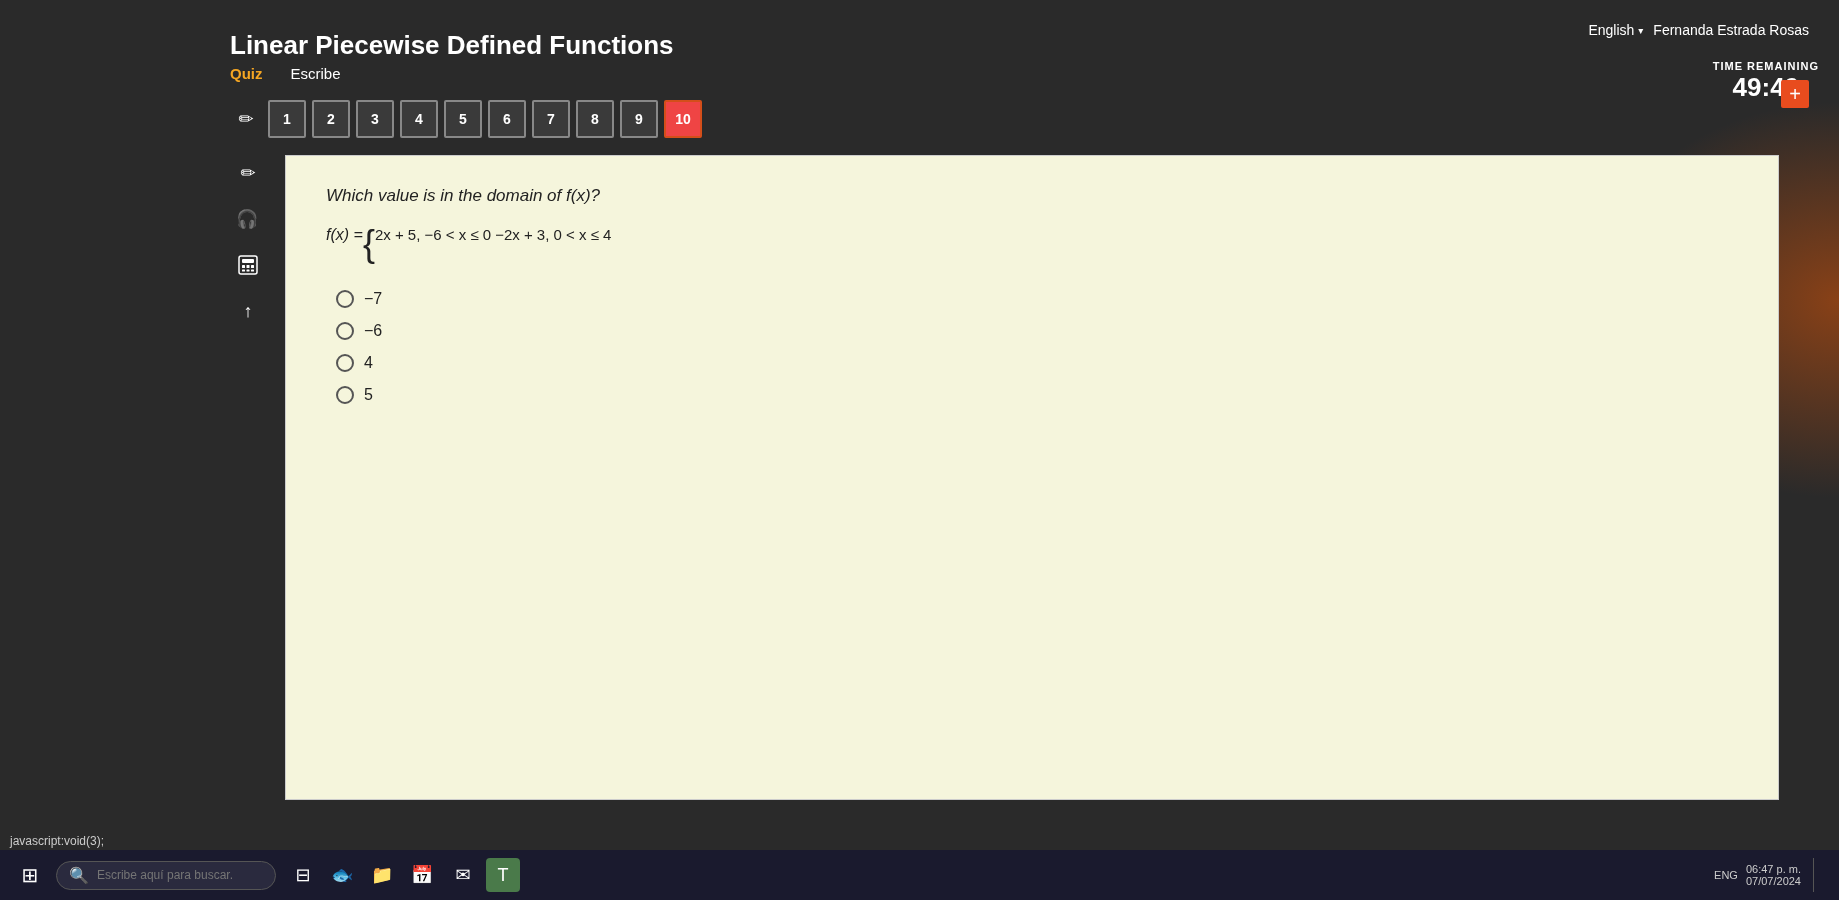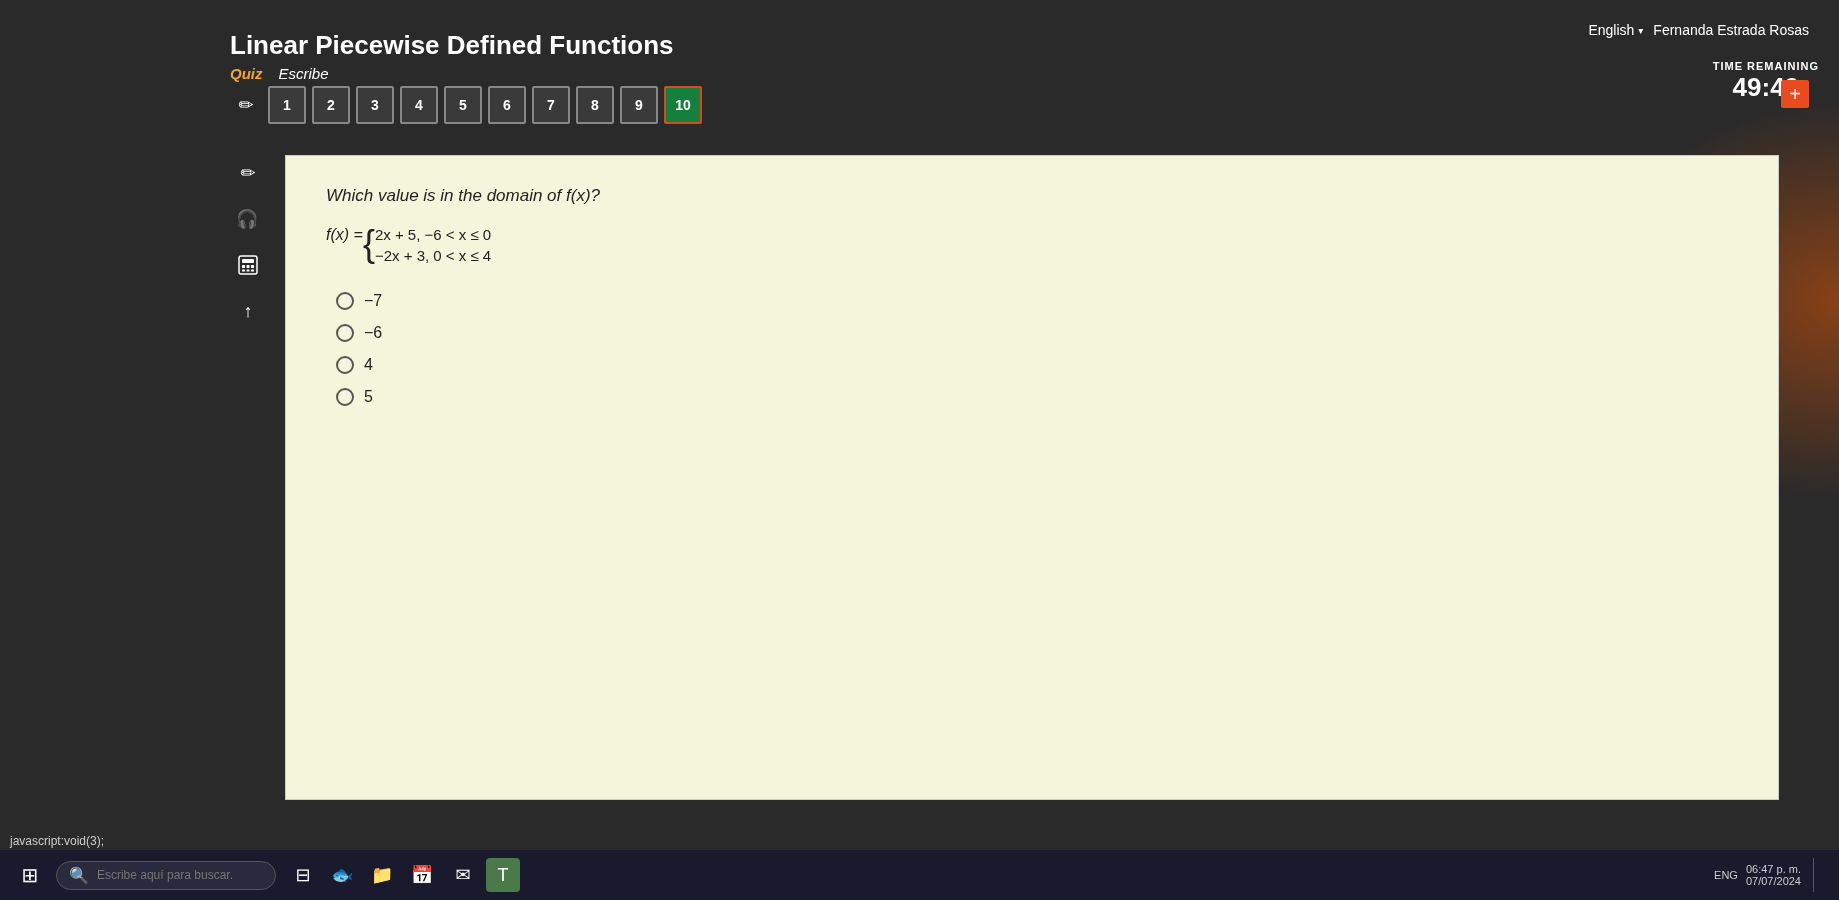--- a/index.html
+++ b/index.html
@@ -56,35 +56,34 @@
     .main-content {
       position: absolute;
       top: 30px;
       left: 230px;
       right: 60px;
       bottom: 80px;
     }
 
     
     .quiz-header {
-      margin-bottom: 4px;
+      margin-bottom: 18px;
     }
 
     .quiz-title {
       font-size: 26px;
       font-weight: bold;
       color: #fff;
       margin-bottom: 4px;
     }
 
     .quiz-meta {
       display: flex;
-      gap: 16px;
-      align-items: center;
-      font-style: italic;
+      gap: 28px;
+      align-items: center;
     }
 
     .quiz-label {
       color: #f5a623;
       font-size: 15px;
       font-weight: bold;
     }
 
     .quiz-status {
       color: #fff;
@@ -119,21 +118,21 @@
       font-size: 14px;
       font-weight: bold;
       display: flex;
       align-items: center;
       justify-content: center;
       cursor: pointer;
       border-radius: 2px;
     }
 
     .q-btn.active {
-      background: #15803d;
+      background: #ef4444;
       border-color: #d44e1a;
       color: #fff;
     }
 
     
     .time-remaining {
       position: absolute;
       top: 60px;
       right: 20px;
       text-align: center;
@@ -209,21 +208,20 @@
     }
 
     .brace {
       font-size: 36px;
       line-height: 1;
       color: #222;
     }
 
     .piecewise-lines {
       display: flex;
-      flex-direction: column;
       gap: 4px;
     }
 
     .piecewise-line {
       font-size: 15px;
       color: #222;
     }
 
     .answer-options {
       display: flex;

